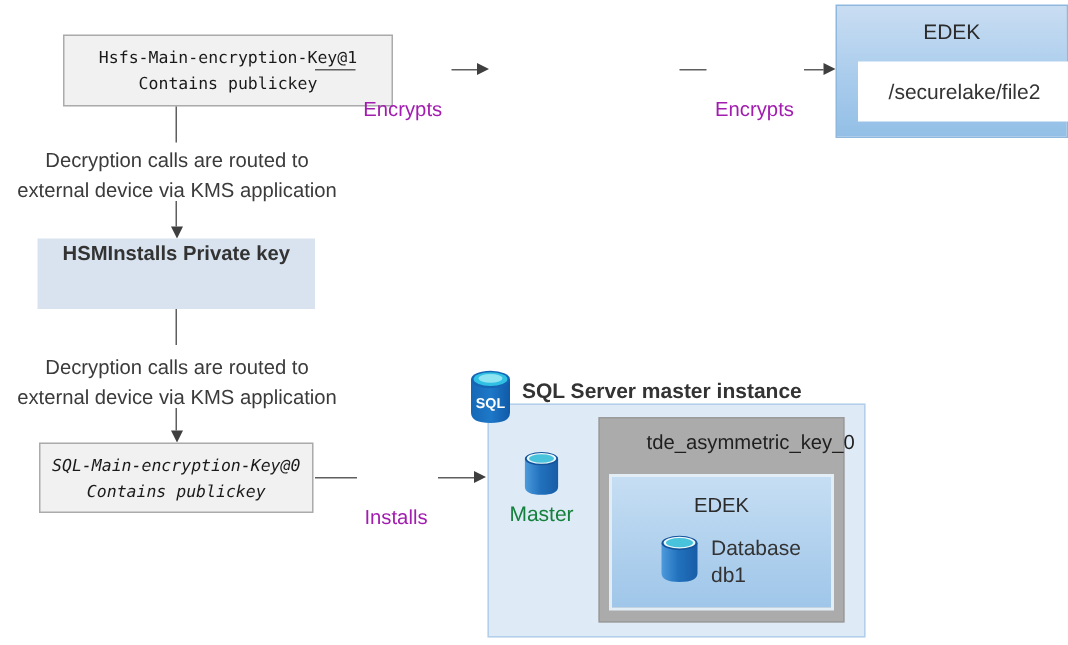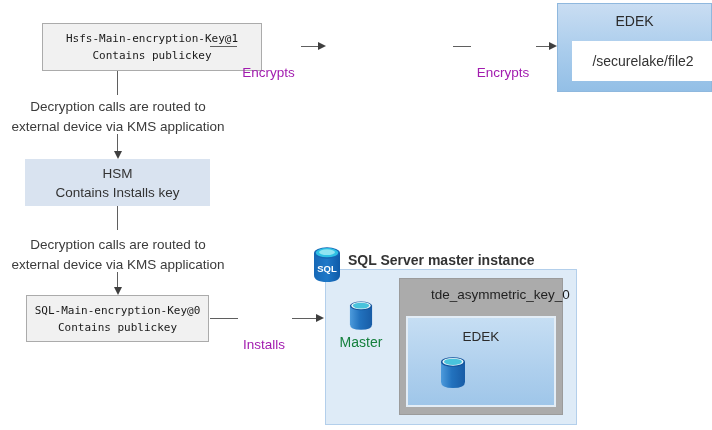--- a/index.html
+++ b/index.html
@@ -29,22 +29,23 @@
   }
 
   
   .hsm-box {
     background: #d9e3f0;
     font-size: 13.5px;
     line-height: 19px;
     color: #333;
     text-align: center;
     display: flex;
-    flex-direction: column;
+    flex-direction: row;
     justify-content: center;
+    font-weight: bold;
   }
 
   
   .edek-file-box {
     background: linear-gradient(180deg, #c9ddf2 0%, #a9ccec 55%, #93bfe6 100%);
     border: 1px solid #8fb8de;
     text-align: center;
   }
   .edek-file-title { margin-top: 9px; font-size: 14px; color: #2b2b2b; }
   .file-path-box {
@@ -141,32 +142,32 @@
   <div class="vline abs" style="left:117px; top:71px; height:24px;"></div>
   <div class="note abs" style="left:0px; top:97px;">
     <div>Decryption calls are routed to</div>
     <div>external device via KMS application</div>
   </div>
   <div class="vline abs" style="left:117px; top:134px; height:17px;"></div>
   <div class="arrow-down abs" style="left:114px; top:151px;"></div>
 
   <div class="hsm-box abs" style="left:25px; top:159px; width:185px; height:47px;">
     <div>HSM</div>
-    <div>Contains Installs key</div>
+    <div>Installs Private key</div>
   </div>
 
   <div class="vline abs" style="left:117px; top:206px; height:24px;"></div>
   <div class="note abs" style="left:0px; top:235px;">
     <div>Decryption calls are routed to</div>
     <div>external device via KMS application</div>
   </div>
   <div class="vline abs" style="left:117px; top:272px; height:15px;"></div>
   <div class="arrow-down abs" style="left:114px; top:287px;"></div>
 
-  <div class="key-box abs" style="left:26px; top:295px; width:183px; height:47px;">
+  <div class="key-box abs" style="left:26px; top:295px; width:183px; height:47px;font-style:italic;">
     <div>SQL-Main-encryption-Key@0</div>
     <div>Contains publickey</div>
   </div>
 
   <div class="hline abs" style="left:210px; top:318px; width:28px;"></div>
   <div class="edge-label abs" style="left:238px; top:310px; width:52px;text-align:center;">Installs</div>
   <div class="hline abs" style="left:292px; top:318px; width:24px;"></div>
   <div class="arrow-right abs" style="left:316px; top:314px;"></div>
 
   <div class="instance-box abs" style="left:325px; top:269px; width:252px; height:156px;"></div>
@@ -220,16 +221,20 @@
               <stop offset="0.45" stop-color="#2272be"></stop>
               <stop offset="1" stop-color="#185ca6"></stop>
             </linearGradient>
           </defs>
           <path d="M1,6 L1,26 Q1,32 13,32 Q25,32 25,26 L25,6 Z" fill="url(#dbBody2)"></path>
           <ellipse cx="13" cy="6" rx="12" ry="4.8" fill="#14549c"></ellipse>
           <ellipse cx="13" cy="5.8" rx="10.6" ry="3.9" fill="#eaf7fa"></ellipse>
           <ellipse cx="13" cy="5.8" rx="9" ry="3.1" fill="#49c3dc"></ellipse>
         </svg>
       </div>
+      <div class="db-text">
+        <div>Database</div>
+        <div>db1</div>
+      </div>
     </div>
   </div>
 
 </div>
 
 </body></html>

